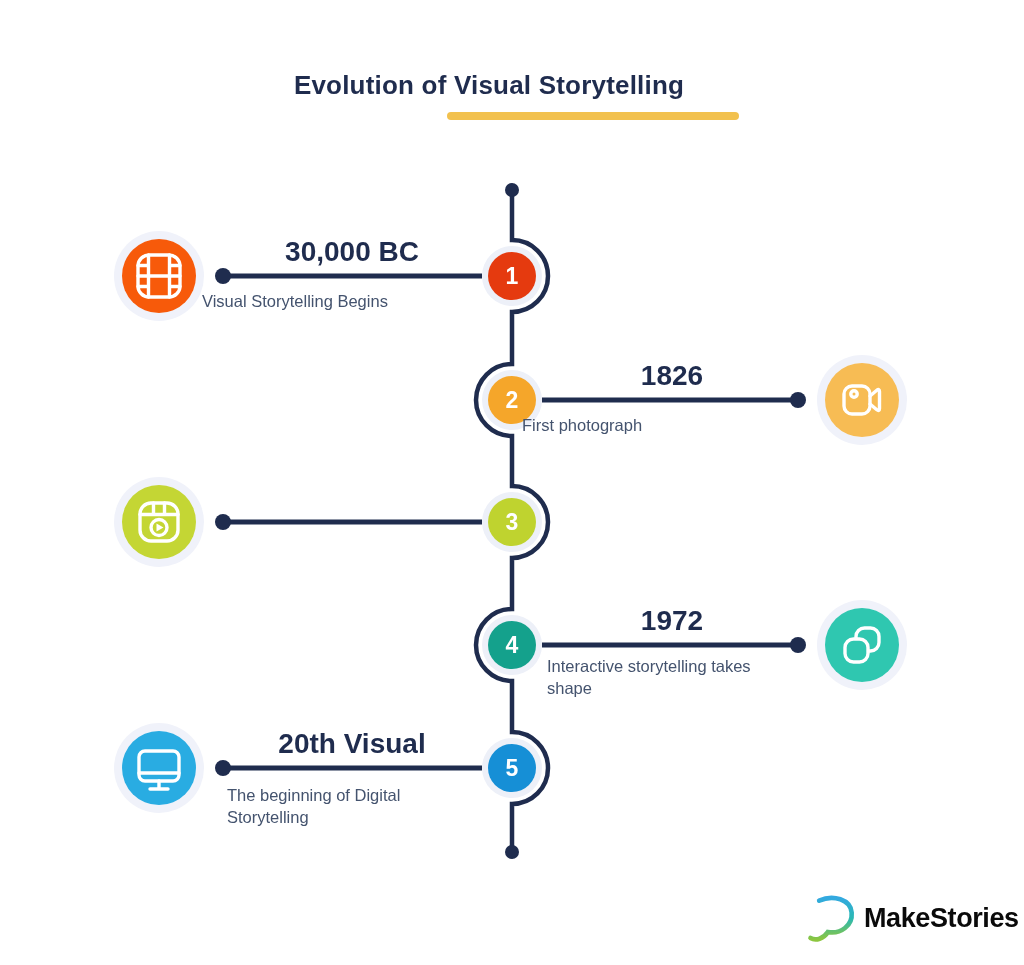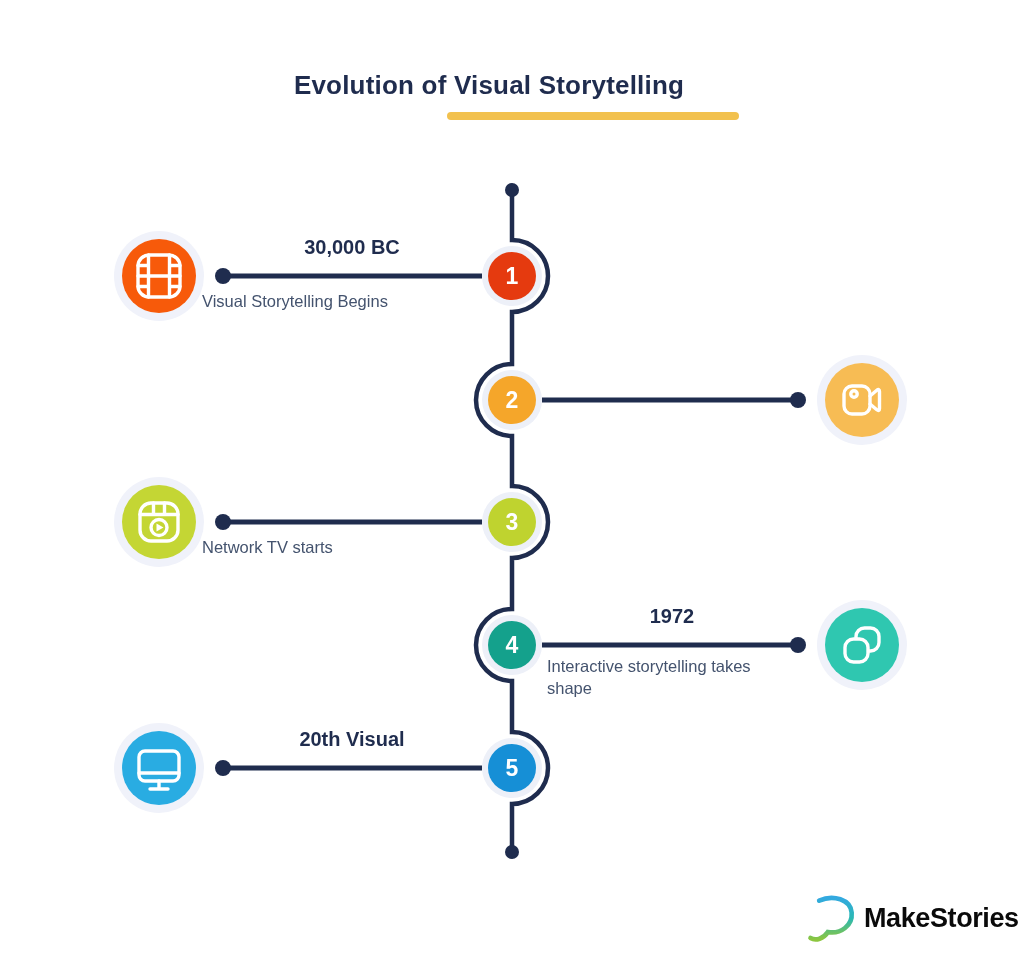--- a/index.html
+++ b/index.html
@@ -26,21 +26,21 @@
     left: 447px; top: 112px;
     width: 292px; height: 8px;
     background: #F2C14E;
     border-radius: 4px;
   }
   .art { position: absolute; left: 0; top: 0; }
   .year {
     position: absolute;
     width: 300px;
     text-align: center;
-    font-size: 20px;
+    font-size: 28px;
     font-weight: 700;
     color: #1F2C4E;
   }
   .desc {
     position: absolute;
     width: 300px;
     text-align: left;
     font-size: 16.5px;
     line-height: 22px;
     color: #44536E;
@@ -169,30 +169,32 @@
       </g>
       <circle cx="512" cy="768" r="30" fill="#EDF0F8"></circle>
       <circle cx="512" cy="768" r="24" fill="#168FD6"></circle>
     </g>
   </svg>
 
   <div class="year y-left" style="top:236px;">30,000 BC</div>
   <div class="desc y-left" style="top:290px;">Visual Storytelling Begins</div>
   <div class="badge-num" style="top:246px;">1</div>
 
+  <div class="year y-right" style="top:360px;">1826</div>
+  <div class="desc y-right" style="top:414px;">First photograph</div>
   <div class="badge-num" style="top:370px;">2</div>
 
-  <div class="desc y-left" style="top:536px;">Network TV starts</div>
   <div class="badge-num" style="top:492px;">3</div>
 
   <div class="year y-right" style="top:605px;">1972</div>
   <div class="desc desc-narrow" style="top:655px;">Interactive storytelling takes shape</div>
   <div class="badge-num" style="top:615px;">4</div>
 
   <div class="year y-left" style="top:728px;">20th Visual</div>
+  <div class="desc" style="left:227px; width:250px; top:784px;">The beginning of Digital Storytelling</div>
   <div class="badge-num" style="top:738px;">5</div>
 
   <div class="brand">
     <svg width="52" height="52" viewBox="0 0 48 48">
       <path d="M14 8 C27 2 43 7 44 19 C45 31 34 39 22 37 C18 43 11 45.5 6 42.5" fill="none" stroke="url(#lgD)" stroke-width="4.3" stroke-linecap="round"></path>
       <path d="M10 15 H26" fill="none" stroke="url(#lgP)" stroke-width="4.6" stroke-linecap="round"></path>
       <path d="M6.5 22 H27.5" fill="none" stroke="url(#lgR)" stroke-width="4.6" stroke-linecap="round"></path>
       <path d="M10 29 H25" fill="none" stroke="url(#lgO)" stroke-width="4.6" stroke-linecap="round"></path>
     </svg>
     <span class="brand-text">MakeStories</span>

